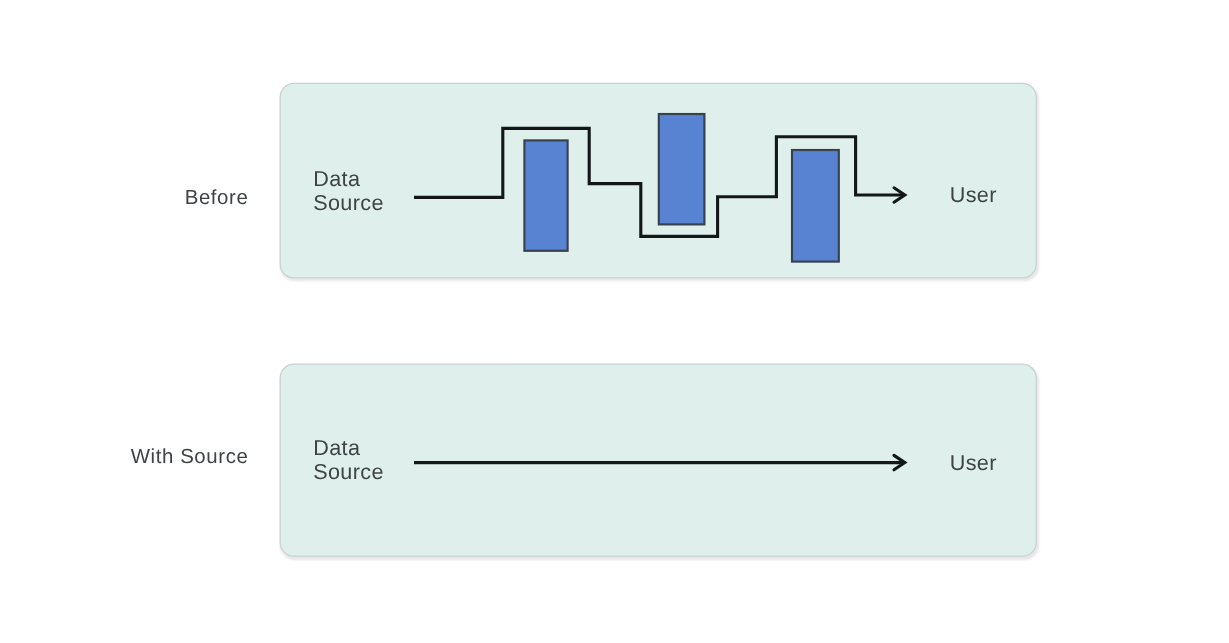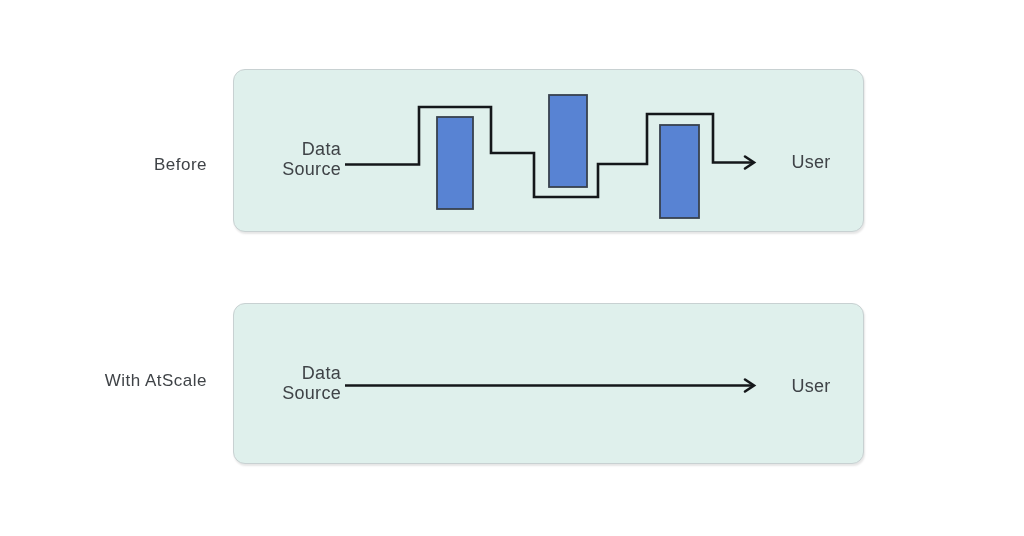--- a/index.html
+++ b/index.html
@@ -37,21 +37,21 @@
   #panel-before { top: 69px; height: 163px; }
   #panel-atscale { top: 303px; height: 161px; }
   .panel svg { position: absolute; left: 0; top: 0; display: block; }
   .node {
     position: absolute;
     font-size: 18px;
     line-height: 20px;
     letter-spacing: 0.3px;
     color: var(--text, #3f4347);
   }
-  .source-label { left: 27px; width: 80px; text-align: right; }
+  .source-label { left: 27px; width: 80px; text-align: left; }
   #panel-before .source-label { top: 69px; }
   #panel-atscale .source-label { top: 59px; }
   .user-label { left: 537px; width: 80px; text-align: center; }
   #panel-before .user-label { top: 82px; }
   #panel-atscale .user-label { top: 72px; }
   .flow {
     stroke: var(--line, #14171a);
     stroke-width: 2.6;
     fill: none;
     stroke-linejoin: miter;
@@ -61,21 +61,21 @@
     fill: var(--block-fill, #5883d3);
     stroke: var(--block-border, #38414e);
     stroke-width: 1.8;
   }
 </style>
 </head>
 <body>
 
 <div class="row-label" id="label-before">Before</div>
 
-<div class="row-label" id="label-atscale">With AtScale</div>
+<div class="row-label" id="label-atscale">With Source</div>
 
 <div class="panel" id="panel-before">
   <svg width="631" height="163" viewBox="0 0 631 163">
     <path class="flow" d="M111 94.5 H185 V37 H257 V83 H300 V127 H364 V94 H413 V44 H479 V92.5 H519"></path>
     <path class="flow arrow" d="M511 86.5 L520 92.5 L511 98.5"></path>
     <rect class="block" x="203" y="47" width="36" height="92"></rect>
     <rect class="block" x="315" y="25" width="38" height="92"></rect>
     <rect class="block" x="426" y="55" width="39" height="93"></rect>
   </svg>
   <div class="node source-label">Data Source</div>

